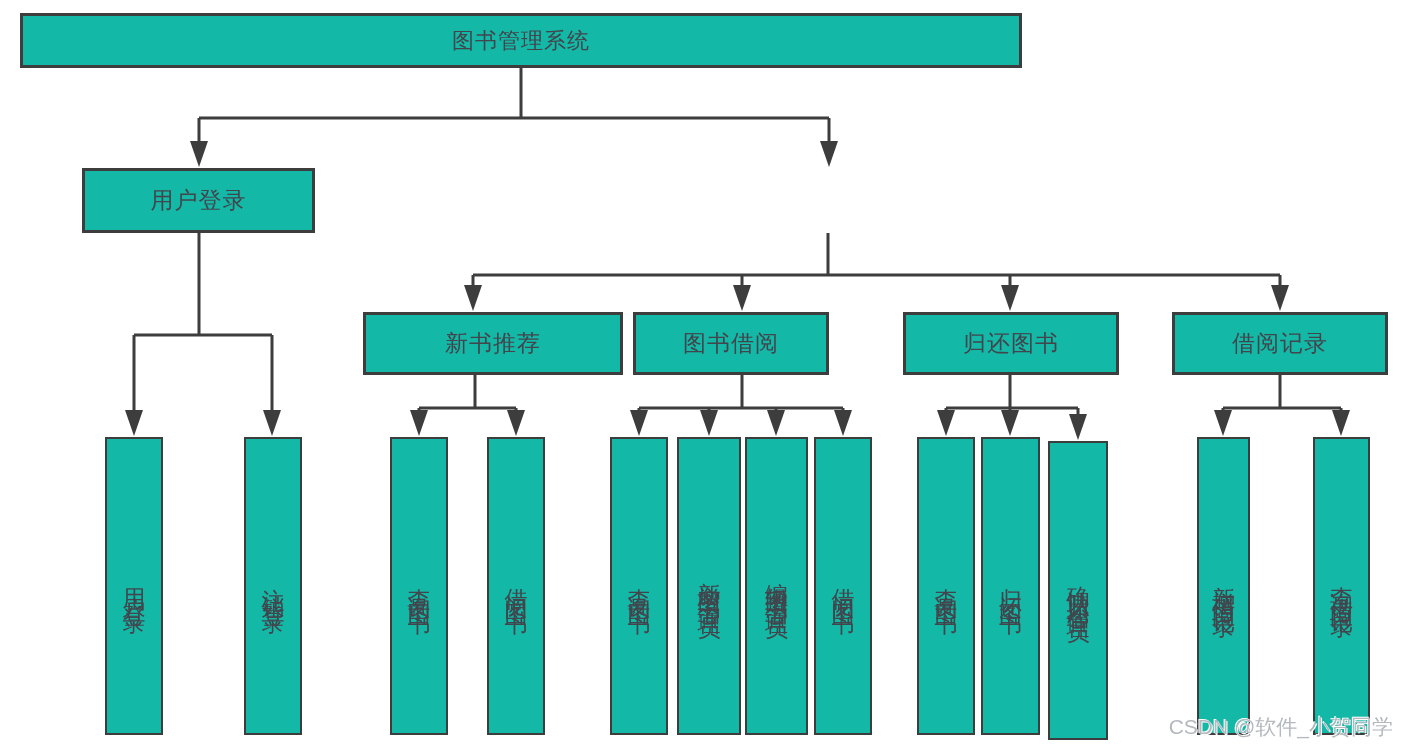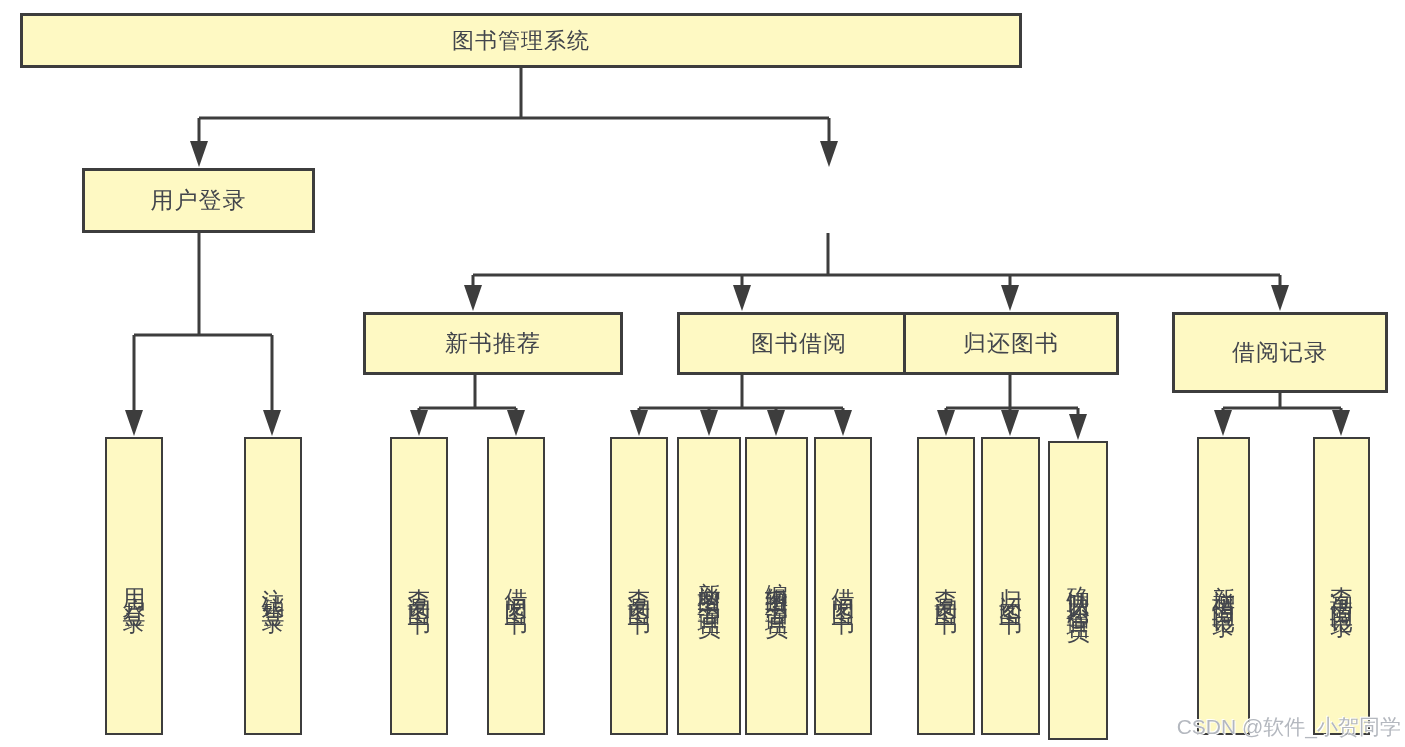--- a/index.html
+++ b/index.html
@@ -27,39 +27,39 @@
     fill: none;
   }
   #connectors polygon {
     fill: var(--line, #3d3d3d);
     stroke: none;
   }
   .box {
     position: absolute;
     box-sizing: border-box;
     border: 3px solid var(--line, #3d3d3d);
-    background: #fef9c3;
+    background: #14b8a6;
     display: flex;
     align-items: center;
     justify-content: center;
     color: var(--text, #42454c);
     text-align: left;
   }
   .root-box  { font-size: 22px; letter-spacing: 1px; }
   .h-box     { font-size: 23px; letter-spacing: 1px; }
   .v-box {
     border-width: 2.5px;
     writing-mode: vertical-rl;
     font-size: 23px;
     letter-spacing: 8px;
     line-height: 1;
   }
   #watermark {
     position: absolute;
-    right: 4px;
+    right: 12px;
     bottom: 6px;
     font-size: 21px;
     color: var(--watermark, #b4b8bf);
     text-shadow: 1px 1px 0 #ffffff, -1px -1px 0 #ffffff;
     white-space: nowrap;
     pointer-events: none;
     margin-top: 12px;
   }
 </style>
 </head>
@@ -101,23 +101,23 @@
     <path d="M1280,375 V408 M1223,408 H1341 M1223,408 V418 M1341,408 V418"></path>
     <polygon points="1214,410 1232,410 1223,436"></polygon>
     <polygon points="1332,410 1350,410 1341,436"></polygon>
   </svg>
 
   <div class="box root-box" style="left:20px; top:13px; width:1002px; height:55px;">图书管理系统</div>
 
   <div class="box h-box" style="left:82px; top:168px; width:233px; height:65px;">用户登录</div>
 
   <div class="box h-box" style="left:363px; top:312px; width:260px; height:63px;">新书推荐</div>
-  <div class="box h-box" style="left:633px; top:312px; width:244px; height:63px;margin-left:44px;">图书借阅</div>
+  <div class="box h-box" style="left:633px; top:312px; width:196px; height:63px;">图书借阅</div>
   <div class="box h-box" style="left:903px; top:312px; width:216px; height:63px;">归还图书</div>
-  <div class="box h-box" style="left:1172px; top:312px; width:216px; height:81px;">借阅记录</div>
+  <div class="box h-box" style="left:1172px; top:312px; width:216px; height:63px;">借阅记录</div>
 
   <div class="box v-box" style="left:105px; top:437px; width:58px; height:298px;">用户登录</div>
   <div class="box v-box" style="left:244px; top:437px; width:58px; height:298px;">注销登录</div>
 
   <div class="box v-box" style="left:390px; top:437px; width:58px; height:298px;">查询图书</div>
   <div class="box v-box" style="left:487px; top:437px; width:58px; height:298px;">借阅图书</div>
 
   <div class="box v-box" style="left:610px; top:437px; width:58px; height:298px;">查询图书</div>
   <div class="box v-box" style="left:677px; top:437px; width:64px; height:298px; letter-spacing:5px;">新增图书（管理员）</div>
   <div class="box v-box" style="left:745px; top:437px; width:63px; height:298px; letter-spacing:5px;">编辑图书（管理员）</div>

